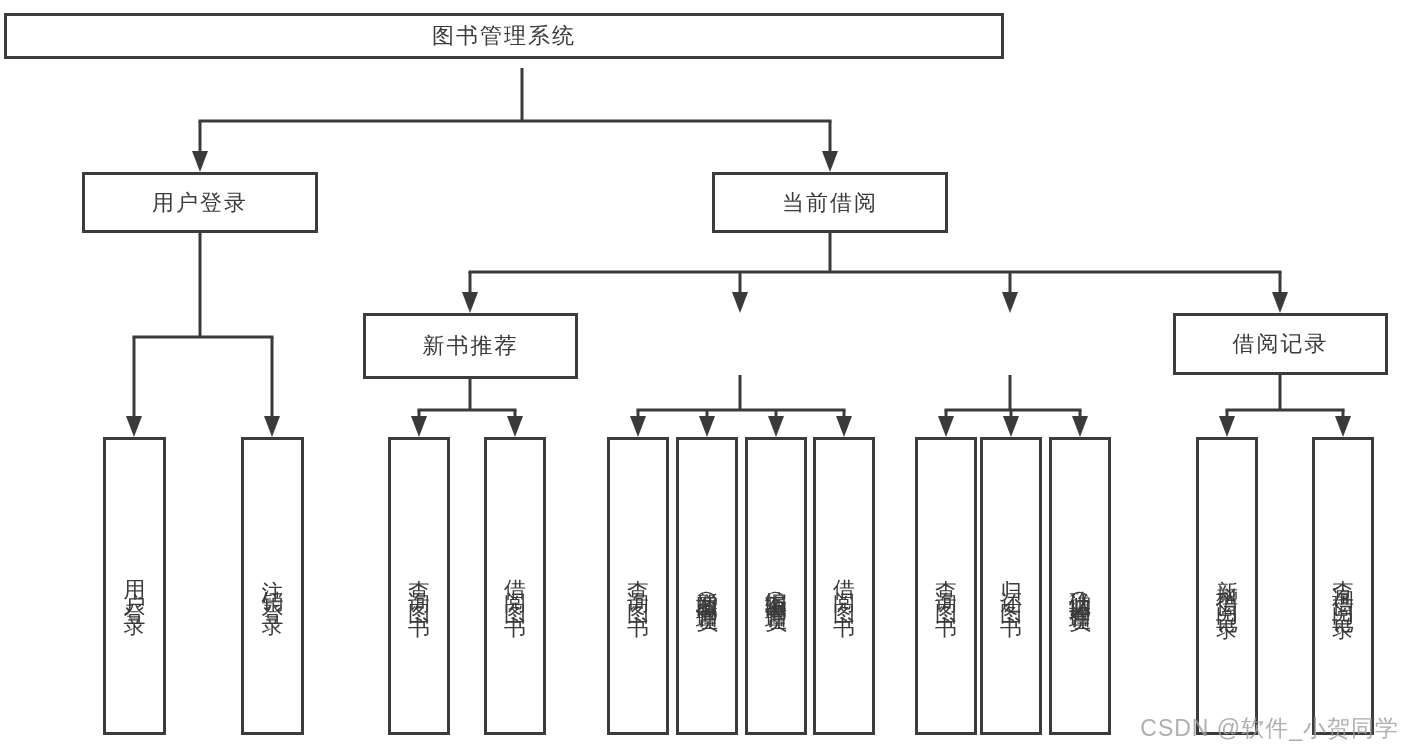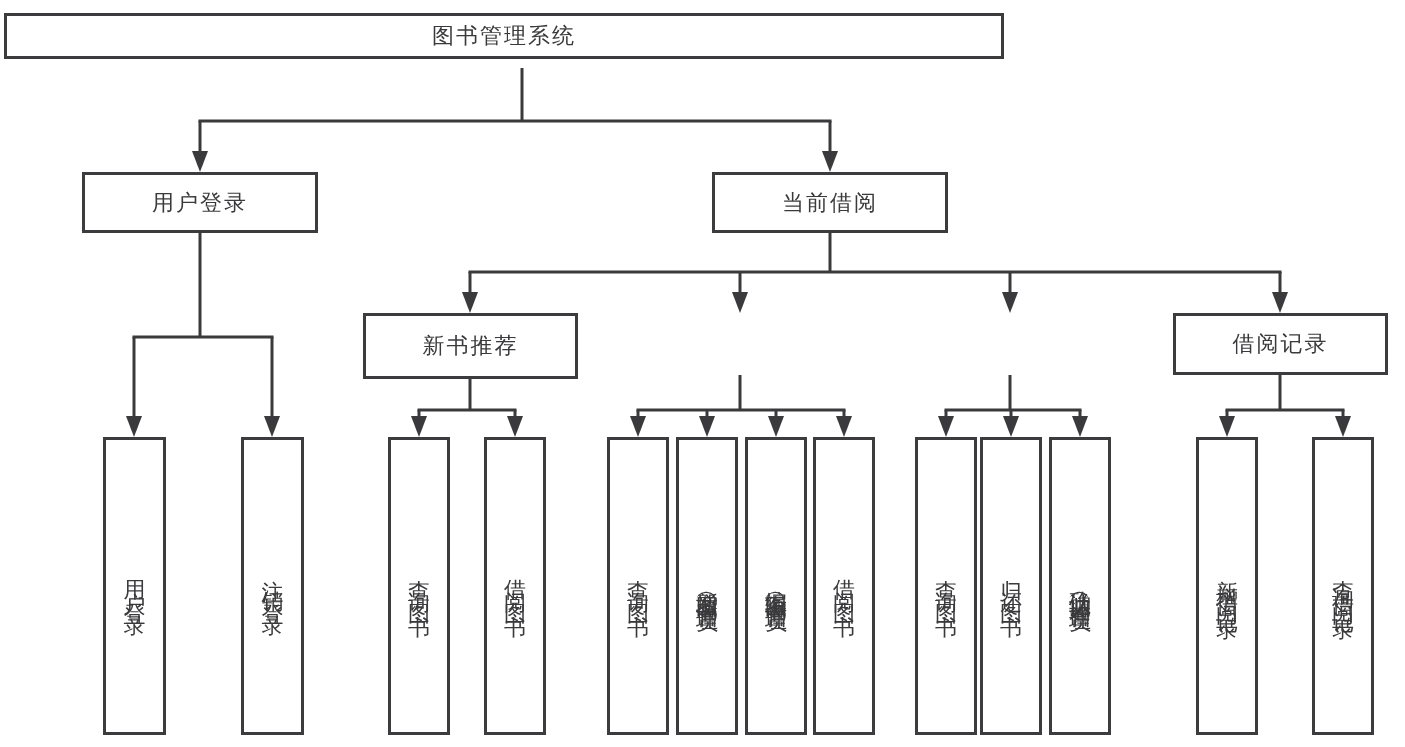--- a/index.html
+++ b/index.html
@@ -132,13 +132,14 @@
   <div class="box vbox ls-tight" style="left:745px; top:437px; width:62px; height:298px">编辑图书（管理员）</div>
   <div class="box vbox ls-wide" style="left:813px; top:437px; width:62px; height:298px">借阅图书</div>
 
   <div class="box vbox ls-wide" style="left:915px; top:437px; width:62px; height:298px">查询图书</div>
   <div class="box vbox ls-wide" style="left:980px; top:437px; width:62px; height:298px">归还图书</div>
   <div class="box vbox ls-tight" style="left:1049px; top:437px; width:62px; height:298px">确认归还（管理员）</div>
 
   <div class="box vbox ls-med" style="left:1196px; top:437px; width:62px; height:298px">新增借阅记录</div>
   <div class="box vbox ls-med" style="left:1312px; top:437px; width:62px; height:298px">查询借阅记录</div>
 
+  <div id="watermark">CSDN @软件_小贺同学</div>
 </div>
 
 </body></html>

